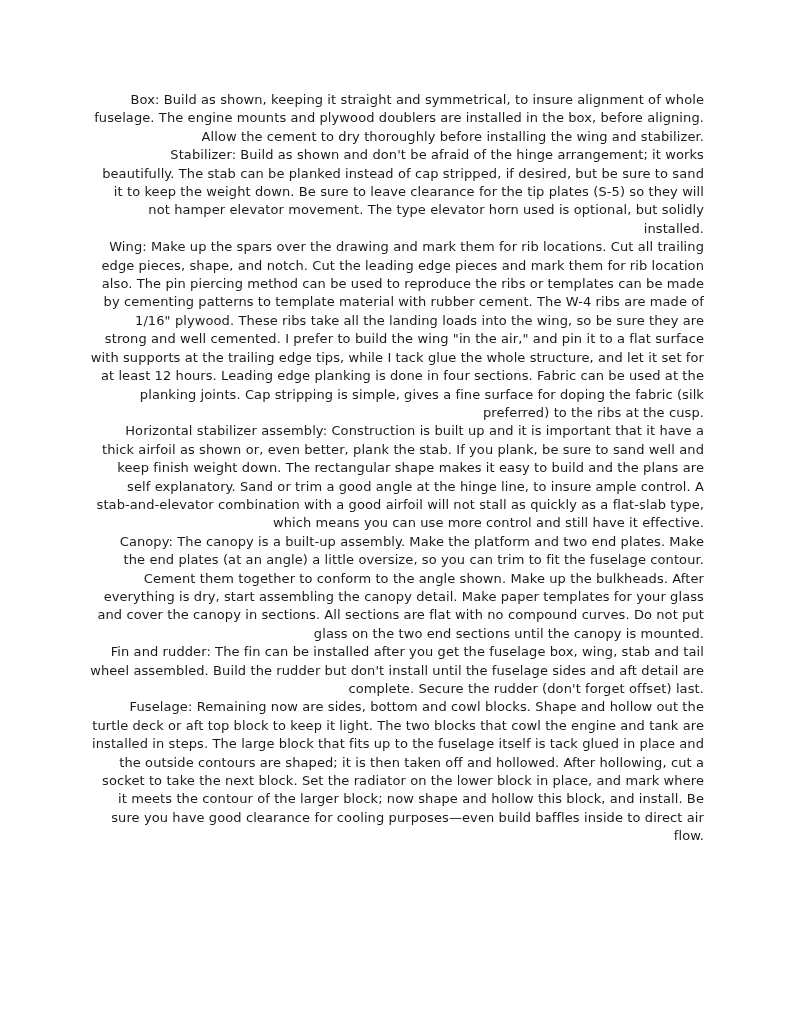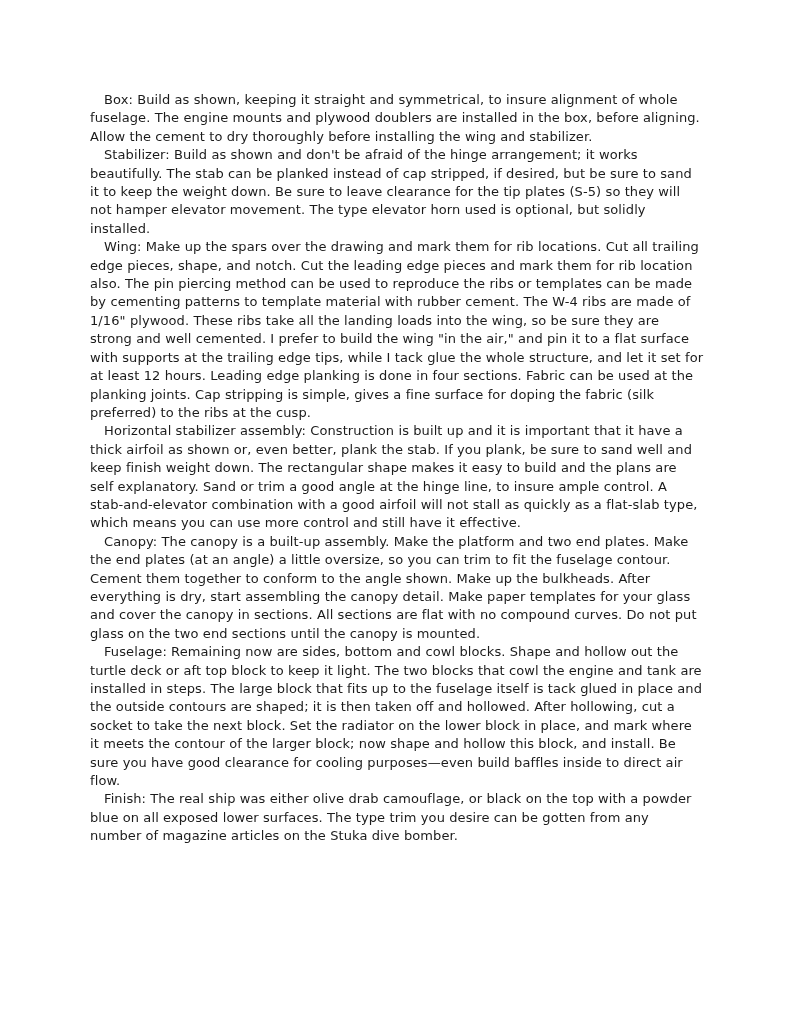--- a/index.html
+++ b/index.html
@@ -23,35 +23,35 @@
   }
   .text-column {
     position: absolute;
     left: 90px;
     top: 91px;
     width: 614px;
     font-family: "DejaVu Sans", "Liberation Sans", sans-serif;
     font-size: 13px;
     line-height: 18.4px;
     color: #1b1b1b;
-    text-align: left;
+    text-align: right;
     letter-spacing: 0.1px;
   }
   .text-column p {
     margin: 0;
     padding: 0;
     text-indent: 14px;
   }
 </style>
 </head>
 <body>
 
 <div class="page">
   <div class="text-column">
     <p>Box: Build as shown, keeping it straight and symmetrical, to insure alignment of whole fuselage. The engine mounts and plywood doublers are installed in the box, before aligning. Allow the cement to dry thoroughly before installing the wing and stabilizer.</p>
     <p>Stabilizer: Build as shown and don't be afraid of the hinge arrangement; it works beautifully. The stab can be planked instead of cap stripped, if desired, but be sure to sand it to keep the weight down. Be sure to leave clearance for the tip plates (S-5) so they will not hamper elevator movement. The type elevator horn used is optional, but solidly installed.</p>
     <p>Wing: Make up the spars over the drawing and mark them for rib locations. Cut all trailing edge pieces, shape, and notch. Cut the leading edge pieces and mark them for rib location also. The pin piercing method can be used to reproduce the ribs or templates can be made by cementing patterns to template material with rubber cement. The W-4 ribs are made of 1/16" plywood. These ribs take all the landing loads into the wing, so be sure they are strong and well cemented. I prefer to build the wing "in the air," and pin it to a flat surface with supports at the trailing edge tips, while I tack glue the whole structure, and let it set for at least 12 hours. Leading edge planking is done in four sections. Fabric can be used at the planking joints. Cap stripping is simple, gives a fine surface for doping the fabric (silk preferred) to the ribs at the cusp.</p>
     <p>Horizontal stabilizer assembly: Construction is built up and it is important that it have a thick airfoil as shown or, even better, plank the stab. If you plank, be sure to sand well and keep finish weight down. The rectangular shape makes it easy to build and the plans are self explanatory. Sand or trim a good angle at the hinge line, to insure ample control. A stab-and-elevator combination with a good airfoil will not stall as quickly as a flat-slab type, which means you can use more control and still have it effective.</p>
     <p>Canopy: The canopy is a built-up assembly. Make the platform and two end plates. Make the end plates (at an angle) a little oversize, so you can trim to fit the fuselage contour. Cement them together to conform to the angle shown. Make up the bulkheads. After everything is dry, start assembling the canopy detail. Make paper templates for your glass and cover the canopy in sections. All sections are flat with no compound curves. Do not put glass on the two end sections until the canopy is mounted.</p>
+    <p>Fin and rudder: The fin can be installed after you get the fuselage box, wing, stab and tail wheel assembled. Build the rudder but don't install until the fuselage sides and aft detail are complete. Secure the rudder (don't forget offset) last.</p>
     <p>Fuselage: Remaining now are sides, bottom and cowl blocks. Shape and hollow out the turtle deck or aft top block to keep it light. The two blocks that cowl the engine and tank are installed in steps. The large block that fits up to the fuselage itself is tack glued in place and the outside contours are shaped; it is then taken off and hollowed. After hollowing, cut a socket to take the next block. Set the radiator on the lower block in place, and mark where it meets the contour of the larger block; now shape and hollow this block, and install. Be sure you have good clearance for cooling purposes—even build baffles inside to direct air flow.</p>
-    <p>Finish: The real ship was either olive drab camouflage, or black on the top with a powder blue on all exposed lower surfaces. The type trim you desire can be gotten from any number of magazine articles on the Stuka dive bomber.</p>
   </div>
 </div>
 
 </body></html>

